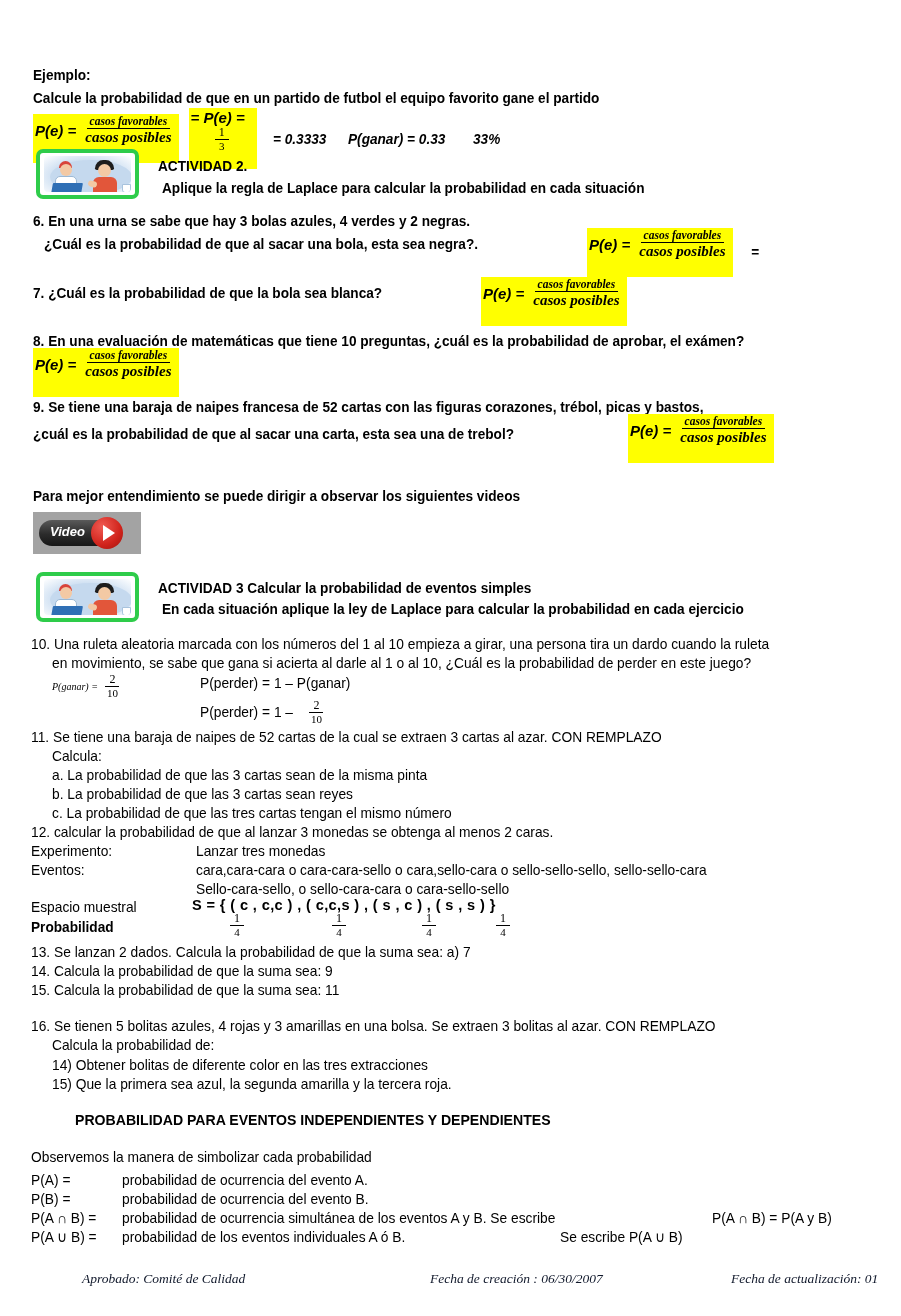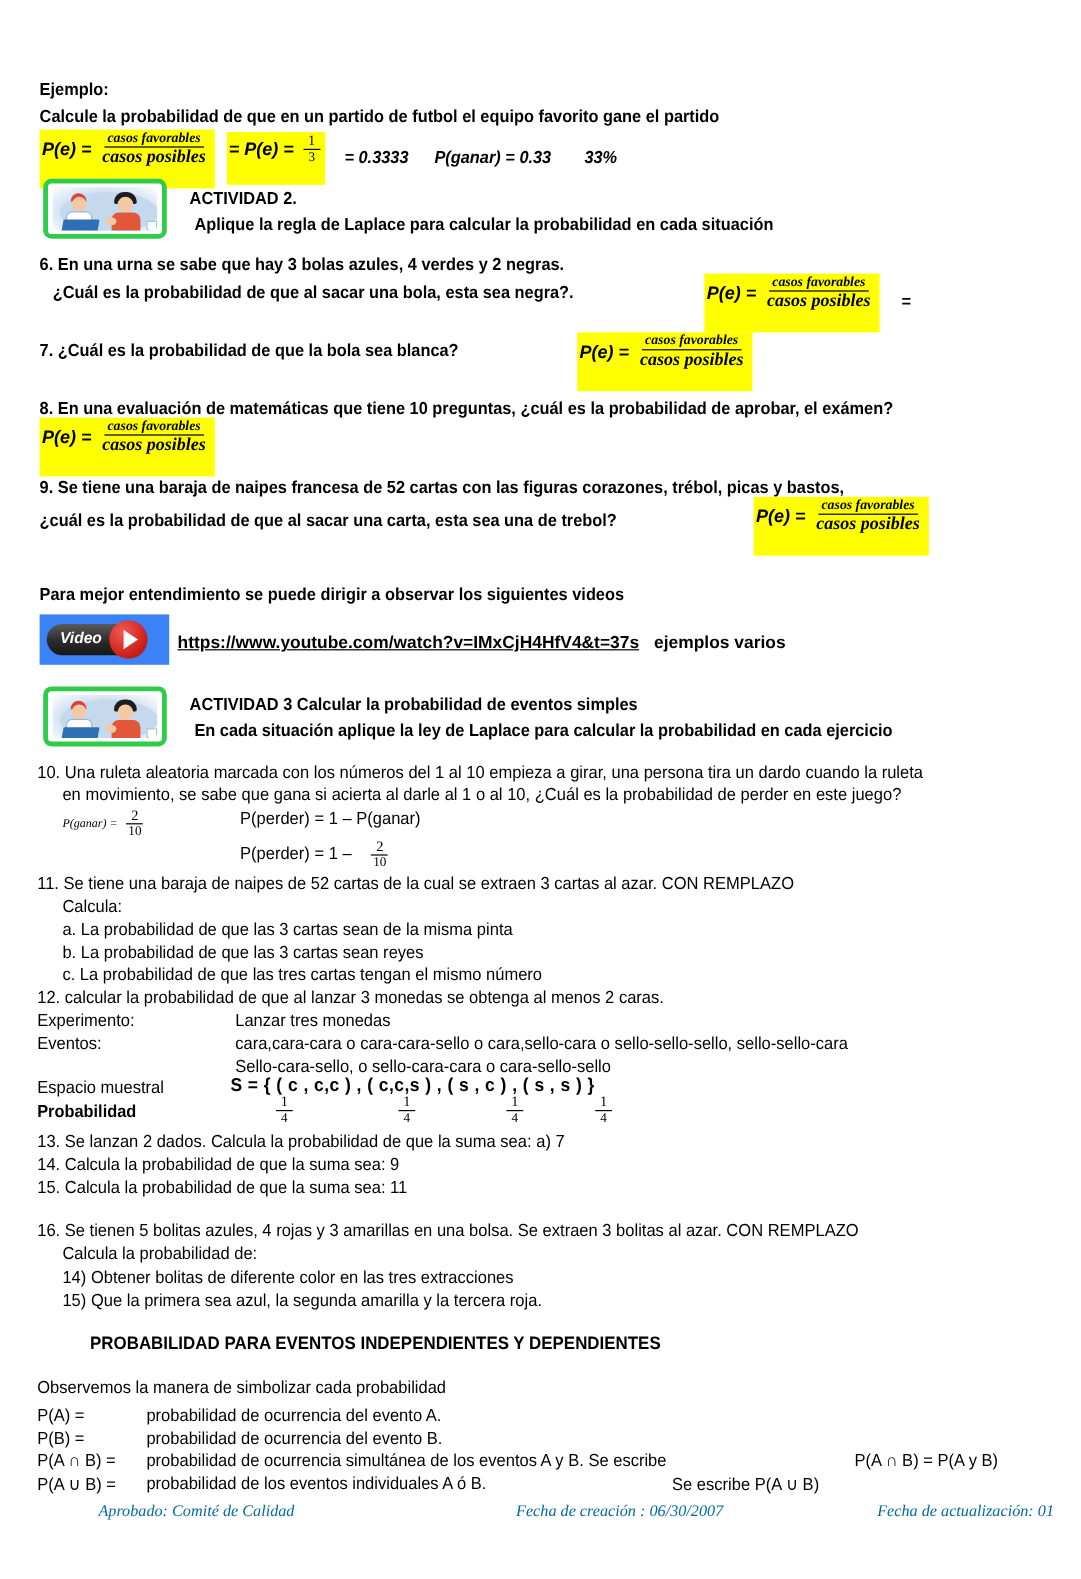--- a/index.html
+++ b/index.html
@@ -149,21 +149,21 @@
   .figB-hair { position:absolute; left: 51px; top: 4px; width: 19px; height: 10px; border-radius: 9px 9px 2px 2px; background: #1d1d1d; }
   .figB-body { position:absolute; left: 49px; top: 21px; width: 24px; height: 18px; border-radius: 6px 6px 0 0; background: #e2563a; }
   .figB-arm { position:absolute; left: 44px; top: 25px; width: 9px; height: 6px; border-radius: 3px; background: #f3c9a4; transform: rotate(18deg); }
   .cup { position:absolute; left: 78px; top: 28px; width: 9px; height: 9px; background: #ffffff; border: 1px solid #a8c3dd; border-radius: 0 0 3px 3px; box-sizing: border-box; }
 
   
   .video-badge {
     position: absolute;
     width: 108px;
     height: 42px;
-    background: #3b82f6;
+    background: #a3a3a3;
   }
   .video-pill {
     position: absolute;
     left: 6px; top: 8px;
     width: 76px; height: 26px;
     background: linear-gradient(180deg, #5a5a5a 0%, #2b2b2b 55%, #171717 100%);
     border-radius: 13px;
   }
   .video-pill span {
     position: absolute;
@@ -196,22 +196,23 @@
     color: #000000;
     font-weight: bold;
   }
 
   
   .footer-item {
     position: absolute;
     font-family: "Liberation Serif", serif;
     font-style: italic;
     font-size: 13.5px;
-    color: #0369a1;
-    white-space: nowrap;
+    color: #0f172a;
+    white-space: nowrap;
+    margin-top: 20px;
   }
 </style>
 </head>
 <body>
 
 <div class="page">
 
 
   <div class="abs hv" style="left:33px; top:67px;">Ejemplo:</div>
 
@@ -222,21 +223,21 @@
     <span class="pe-block">
       <span class="pe-label">P(e) =</span>
       <span class="frac">
         <span class="num">casos favorables</span>
         <span class="den">casos posibles</span>
       </span>
     </span>
 
     <span class="hv" style="margin-left:14px; font-style:italic;">&nbsp;</span>
 
-    <span class="pe-block" style="margin-left:-8px;">
+    <span class="pe-block" style="margin-left:-8px;flex-direction:column;">
       <span class="pe-label" style="margin-right:8px;">= P(e) =</span>
       <span class="nfrac">
         <span class="num">1</span>
         <span class="den">3</span>
       </span>
     </span>
 
     <span class="hv" style="margin-left:16px; font-style:italic;">= 0.3333</span>
     <span class="hv" style="margin-left:18px; font-style:italic;">P(ganar) = 0.33</span>
     <span class="hv" style="margin-left:22px; font-style:italic;">33%</span>
@@ -315,24 +316,20 @@
   <div class="abs hv" style="left:33px; top:488px;">Para mejor entendimiento se puede dirigir a observar los siguientes videos</div>
 
   <div class="video-badge" style="left:33px; top:512px;">
     <div class="video-pill">
       <span>Video</span>
     </div>
     <div class="video-play"></div>
   </div>
 
 
-  <div class="abs" style="left:148px; top:527px;">
-    <span class="hv link">https://www.youtube.com/watch?v=IMxCjH4HfV4&amp;t=37s</span>
-    <span class="hv" style="margin-left:8px;">ejemplos varios</span>
-  </div>
 
 
   <div class="act-icon" style="left:36px; top:572px;">
     <div class="inner">
       <div class="blob" style="left:6px; top:4px; width:82px; height:34px;"></div>
       <div class="figA-hair"></div>
       <div class="figA-head"></div>
       <div class="figA-body"></div>
       <div class="laptop"></div>
 

